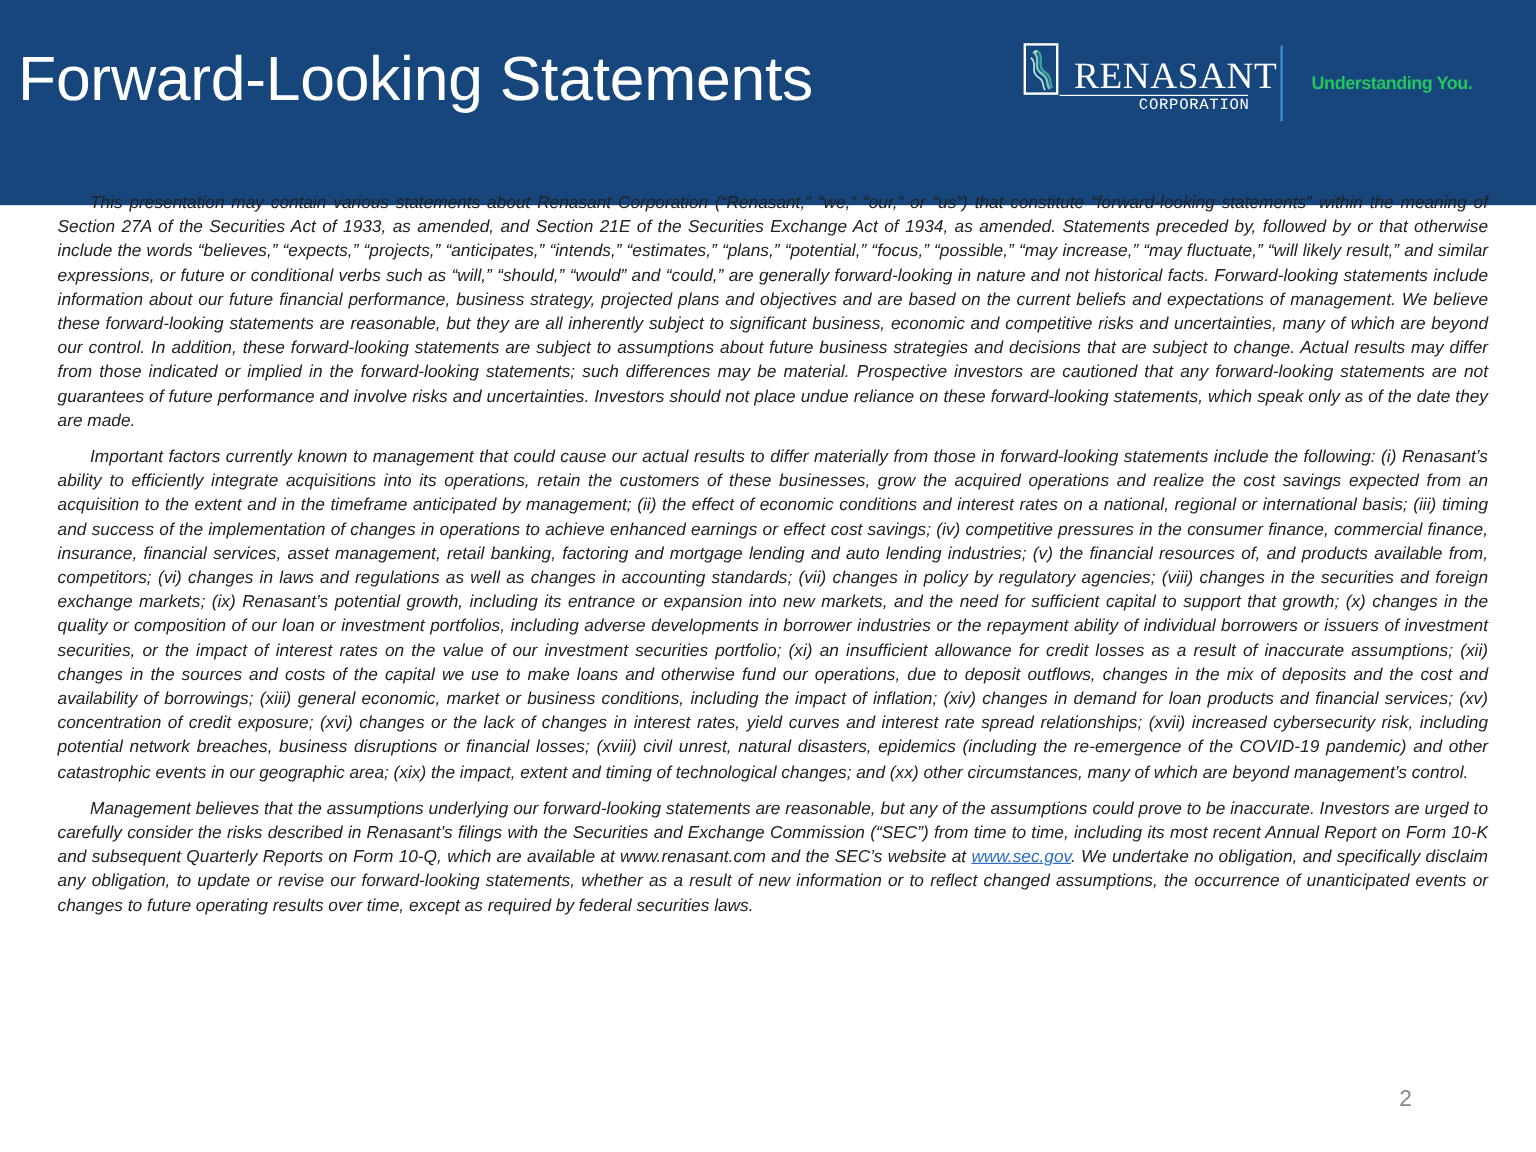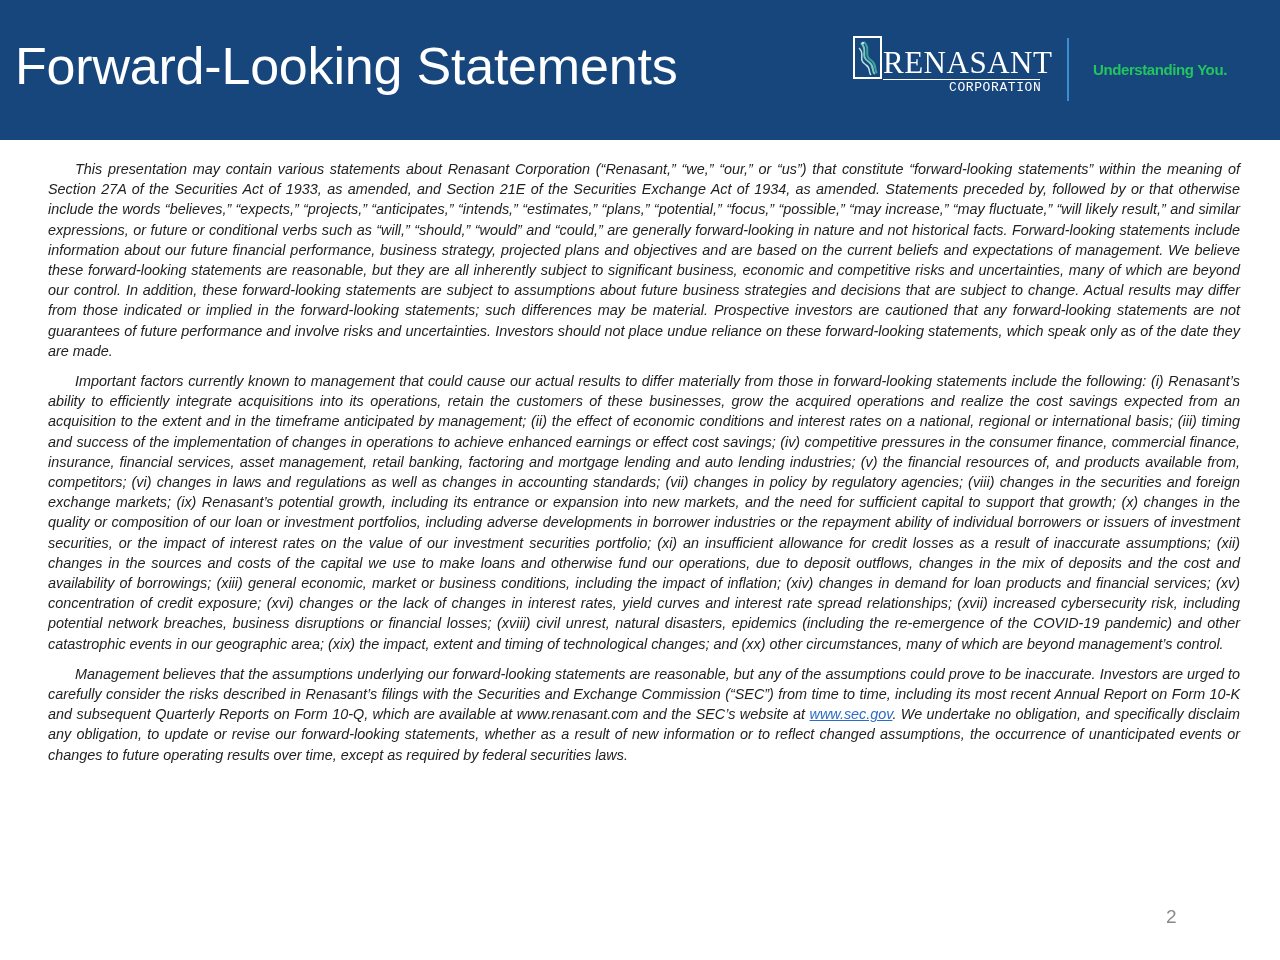--- a/index.html
+++ b/index.html
@@ -11,21 +11,21 @@
     }
     body {
       position: relative;
       font-family: "Liberation Sans", sans-serif;
       color: #1e1e1e;
     }
     .header {
       position: absolute;
       left: 0; top: 0;
       width: 1280px;
-      height: 140px;
+      height: 171px;
       background: #17467d;
     }
     .page-title {
       position: absolute;
       left: 15px;
       top: 36px;
       font-family: "Liberation Sans", sans-serif;
       font-size: 52px;
       line-height: 60px;
       color: #ffffff;
@@ -51,20 +51,21 @@
     .logo-name {
       position: absolute;
       left: 30px;
       top: 11px;
       font-family: "Liberation Serif", serif;
       font-size: 31px;
       line-height: 32px;
       color: #ffffff;
       letter-spacing: 0.5px;
       white-space: nowrap;
+      padding-left: 12px;
     }
     .logo-underline {
       position: absolute;
       left: 30px;
       top: 43px;
       width: 157px;
       height: 1px;
       background: #ffffff;
     }
     .logo-sub {

